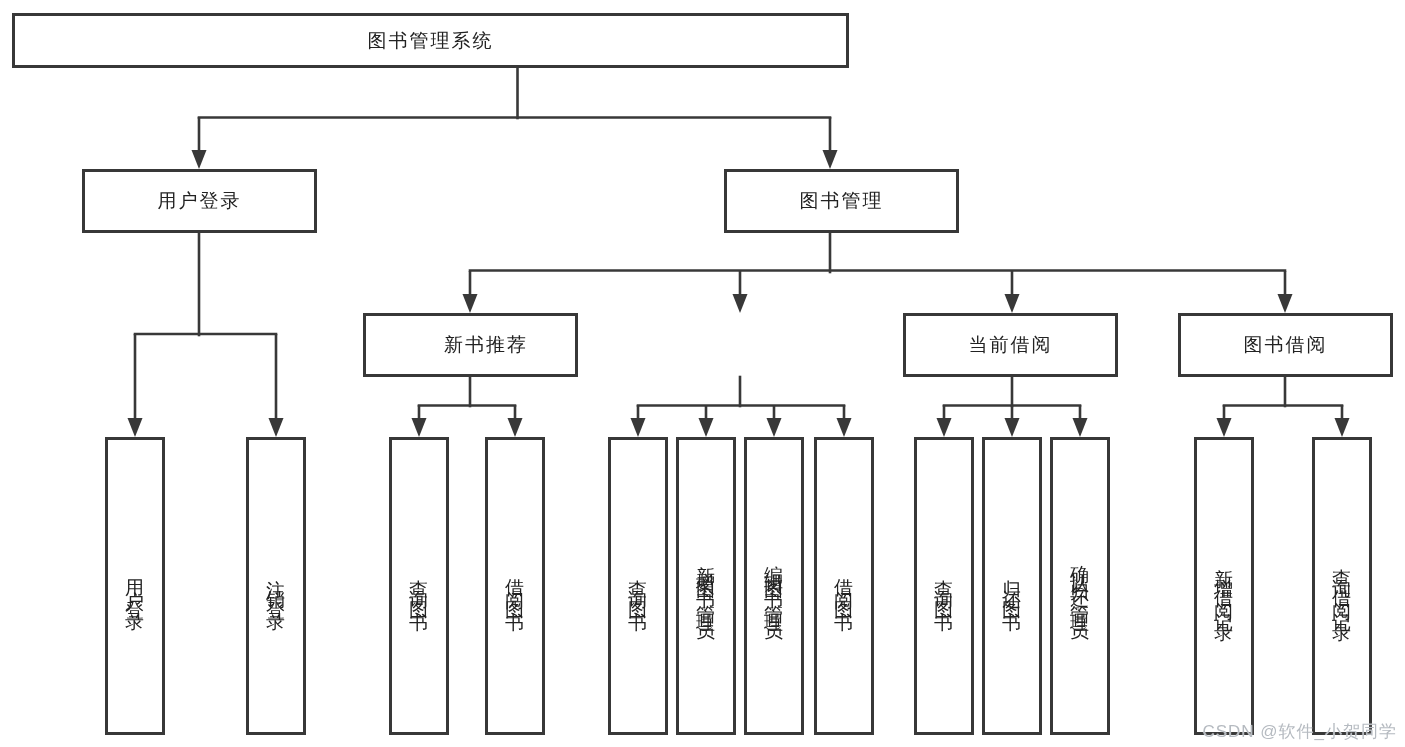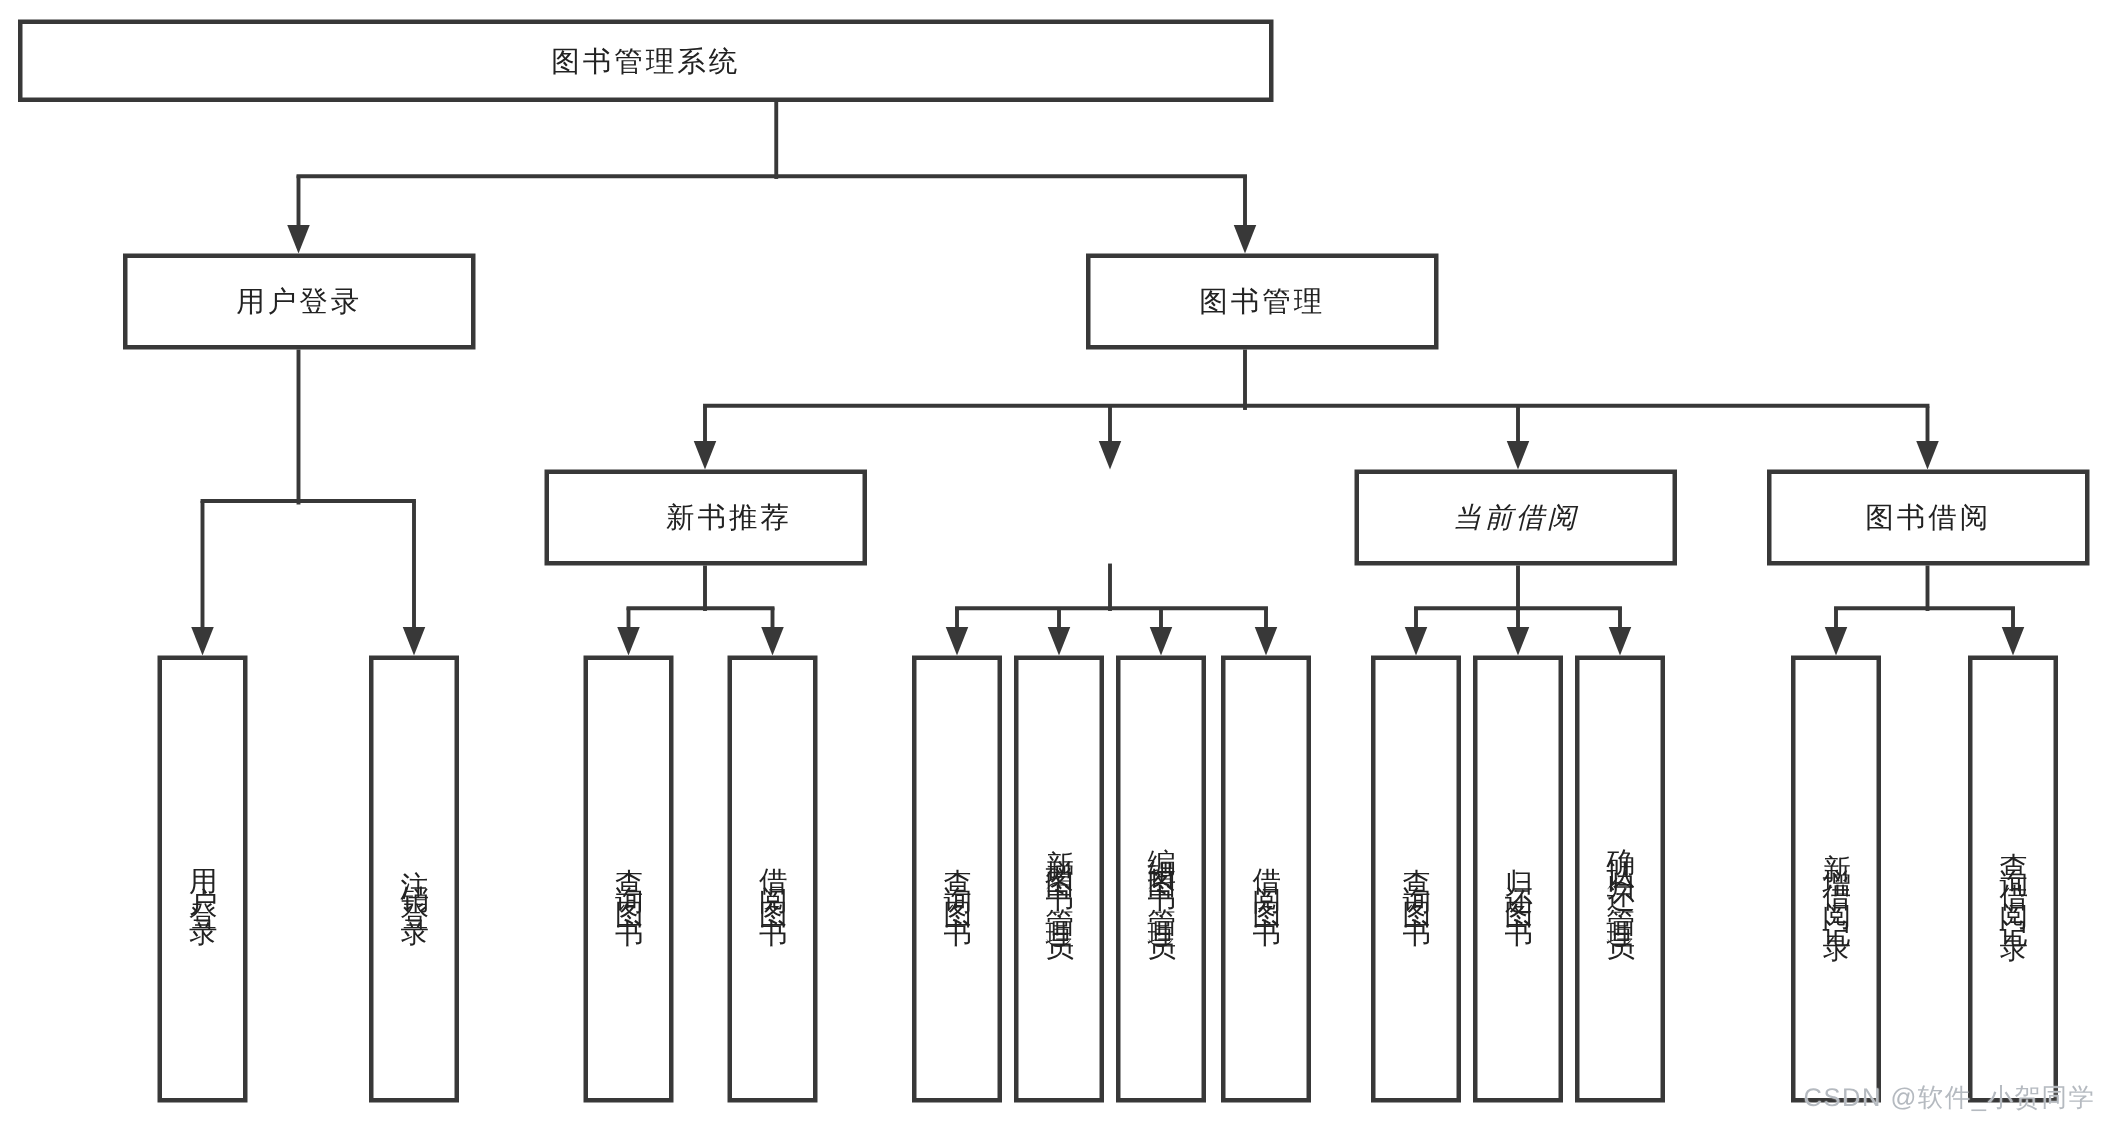--- a/index.html
+++ b/index.html
@@ -105,21 +105,21 @@
       <line x1="1342" y1="405" x2="1342" y2="420" stroke="#383838" stroke-width="2.6"></line>
       <polygon points="1334.5,418 1349.5,418 1342,437" fill="#383838"></polygon>
     </svg>
 
   <div class="node" style="left:12px; top:13px; width:837px; height:55px;">图书管理系统</div>
 
   <div class="node" style="left:82px; top:169px; width:235px; height:64px;">用户登录</div>
   <div class="node" style="left:712px; top:169px; width:235px; height:64px;margin-left:12px;">图书管理</div>
 
   <div class="node" style="left:363px; top:313px; width:215px; height:64px;padding-left:31px;">新书推荐</div>
-  <div class="node" style="left:903px; top:313px; width:215px; height:64px;font-style:italic;">当前借阅</div>
+  <div class="node" style="left:903px; top:313px; width:215px; height:64px;">当前借阅</div>
   <div class="node" style="left:1178px; top:313px; width:215px; height:64px;">图书借阅</div>
 
   <div class="node leaf" style="left:105px; top:437px; width:60px; height:298px;">用户登录</div>
   <div class="node leaf" style="left:246px; top:437px; width:60px; height:298px;">注销登录</div>
 
   <div class="node leaf" style="left:389px; top:437px; width:60px; height:298px;">查询图书</div>
   <div class="node leaf" style="left:485px; top:437px; width:60px; height:298px;">借阅图书</div>
 
   <div class="node leaf" style="left:608px; top:437px; width:60px; height:298px;">查询图书</div>
   <div class="node leaf long" style="left:676px; top:437px; width:60px; height:298px;">新增图书（管理员）</div>

